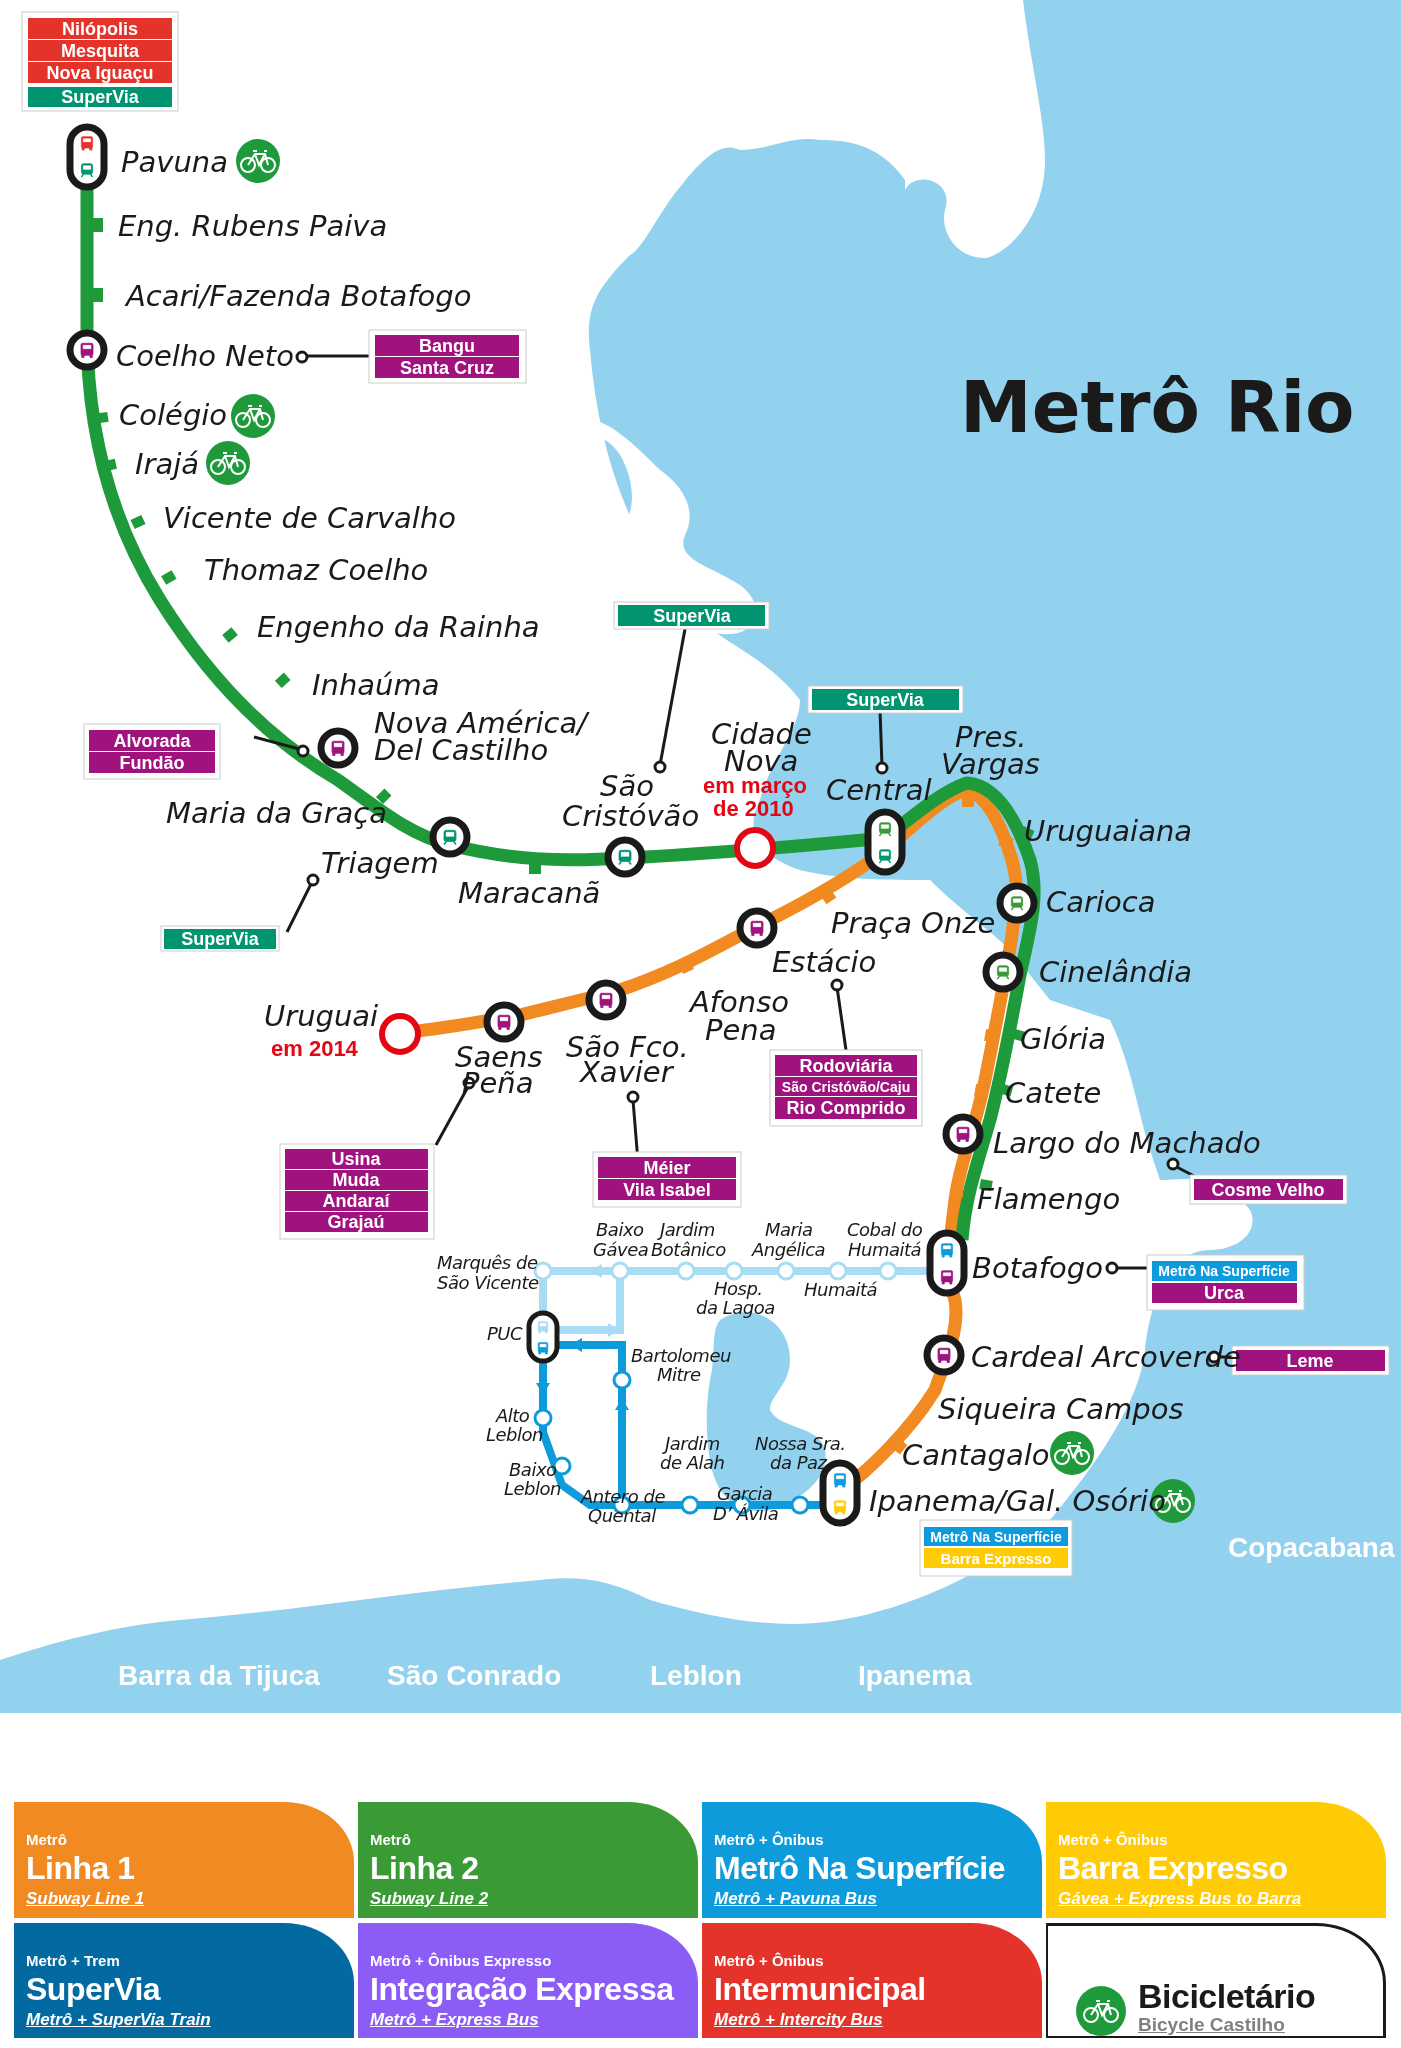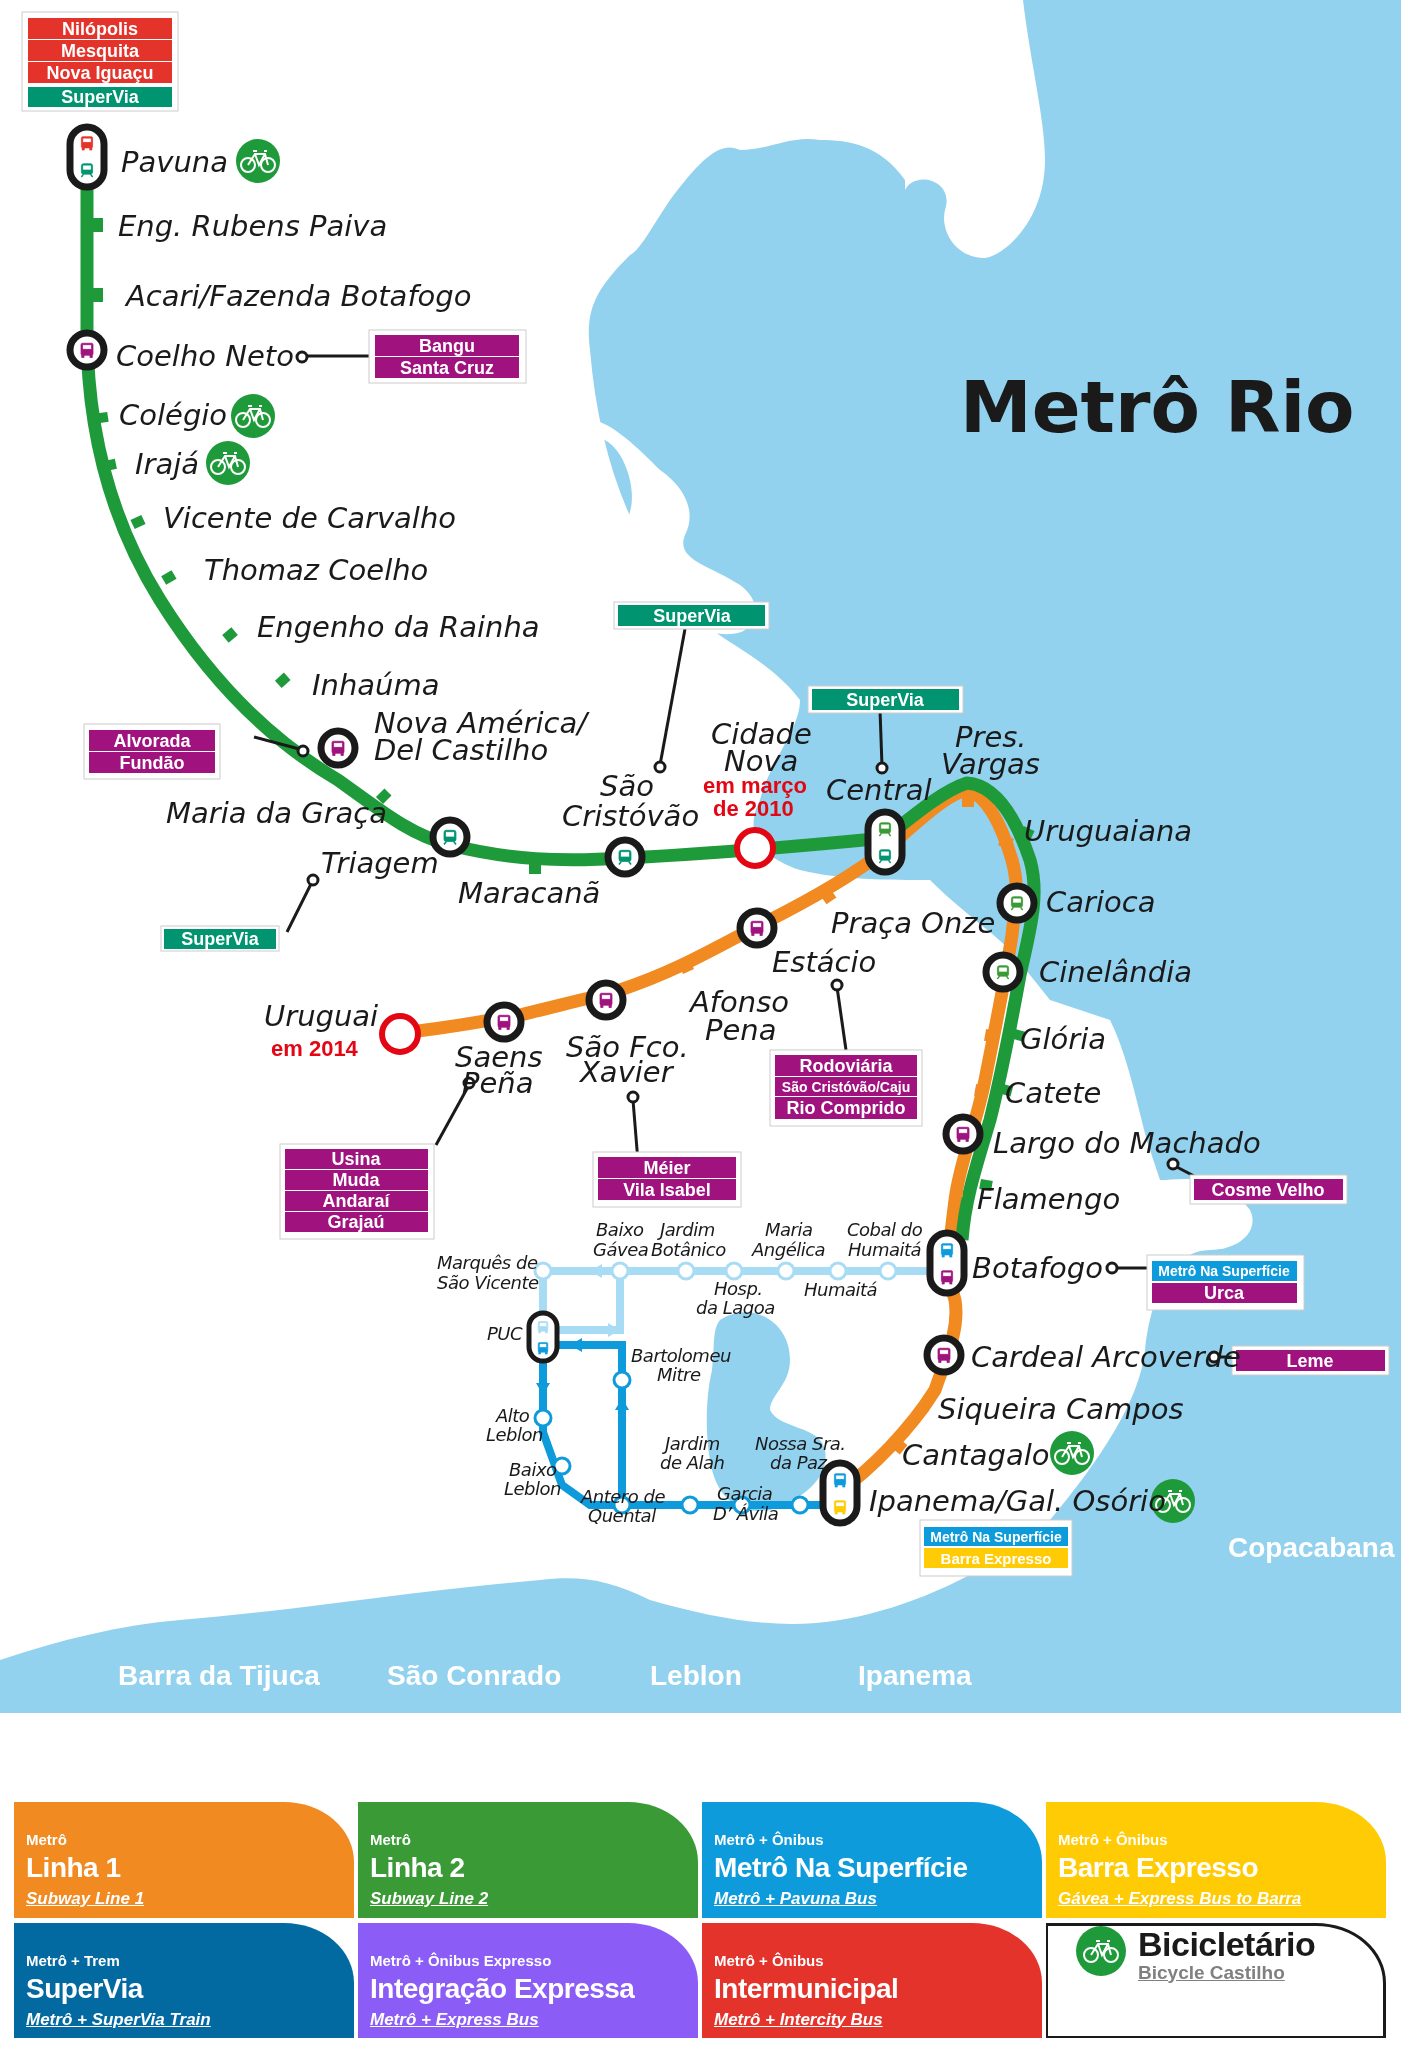--- a/index.html
+++ b/index.html
@@ -9,23 +9,23 @@
   .st-lg { font-size:29px; }
   .st-sm { font-size:18px; letter-spacing:-0.5px; }
   .red-note { font-family:"Liberation Sans", sans-serif; font-weight:bold; fill:#e30613; font-size:22px; }
   .title { font-family:"DejaVu Sans", sans-serif; font-weight:bold; font-size:72px; fill:#1a1a1a; }
   .hood { font-family:"Liberation Sans", sans-serif; font-weight:bold; font-size:28px; fill:#ffffff; }
   .tag text { font-family:"Liberation Sans", sans-serif; font-weight:bold; fill:#ffffff; font-size:18px; }
 
   #legend { position:absolute; left:14px; top:1802px; width:1372px; height:236px; display:grid; grid-template-columns:repeat(4, 1fr); grid-template-rows:1fr 1fr; gap:5px 4px; }
   .leg { position:relative; border-top-right-radius:70px 60px; padding:30px 0 0 12px; color:#fff; overflow:hidden; box-sizing:border-box; }
   .leg .kicker { font-family:"Liberation Sans", sans-serif; font-weight:bold; font-size:15px; line-height:16px; display:block; }
-  .leg .name { font-family:"Liberation Sans", sans-serif; font-weight:bold; font-size:28px; line-height:40px; display:block; letter-spacing:-0.5px; white-space:nowrap; }
+  .leg .name { font-family:"Liberation Sans", sans-serif; font-weight:bold; font-size:32px; line-height:40px; display:block; letter-spacing:-0.5px; white-space:nowrap; }
   .leg .sub { font-family:"Liberation Sans", sans-serif; font-weight:bold; font-style:italic; font-size:17px; line-height:22px; display:block;text-decoration:underline; }
-  .leg.bike { background:#fff; border:3px solid #1a1a1a; border-left-width:2px; border-bottom-width:2px; color:#1a1a1a; display:flex; align-items:flex-start; gap:12px; padding:0 0 10px 28px; }
+  .leg.bike { background:#fff; border:3px solid #1a1a1a; border-left-width:2px; border-bottom-width:2px; color:#1a1a1a; display:flex; align-items:flex-end; gap:12px; padding:0 0 0 28px; }
   .leg.bike .name { color:#1a1a1a; font-size:34px; line-height:36px; }
   .leg.bike .sub { color:#808080; font-style:normal; font-size:19px; }
   .bike-badge { width:50px; height:50px; border-radius:50%; background:#1e9a3b; display:flex; align-items:center; justify-content:center; flex:none; }
 </style>
 </head>
 <body>
 
 <svg id="map" viewBox="0 0 1401 1713" xmlns="http://www.w3.org/2000/svg">
   <defs>
     <g id="bike">

